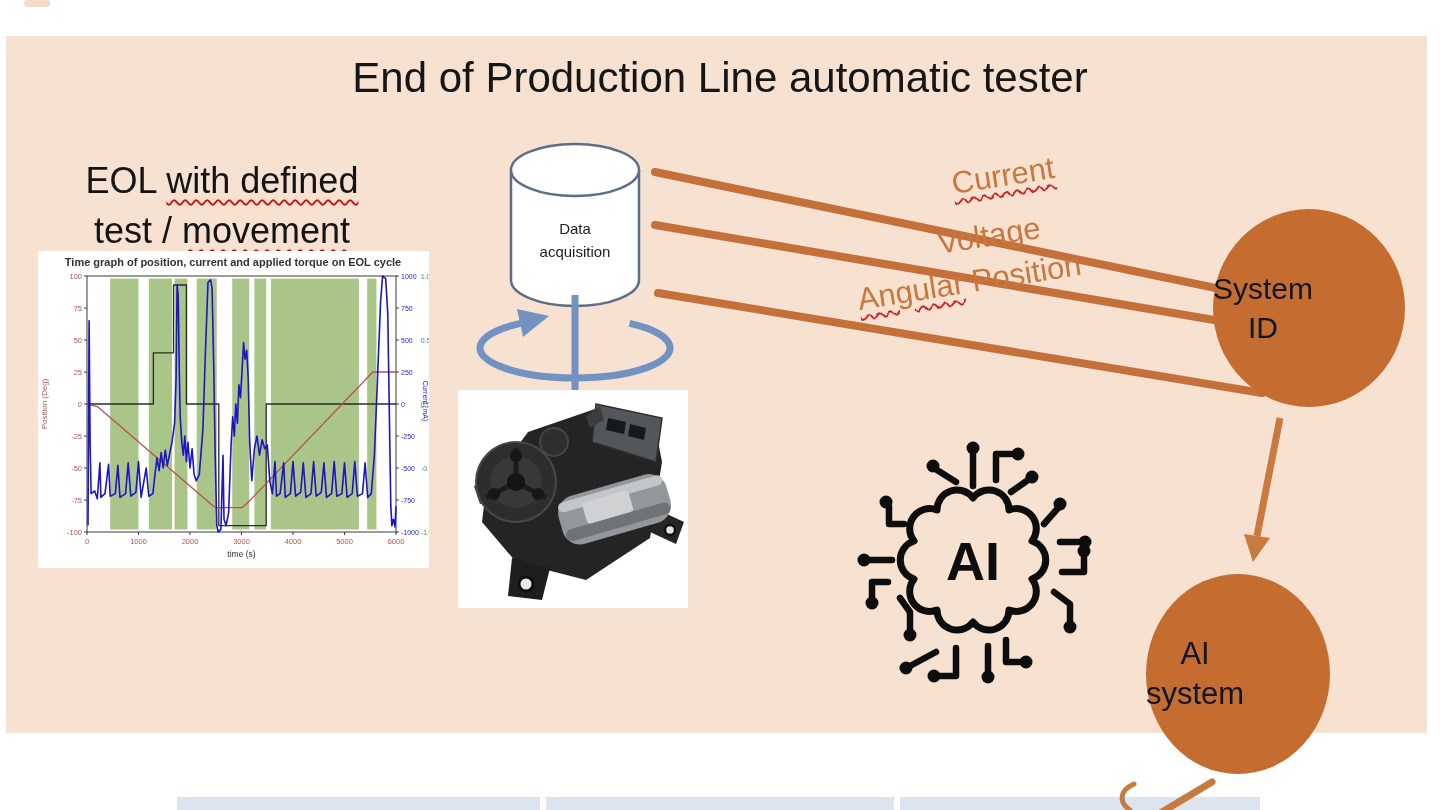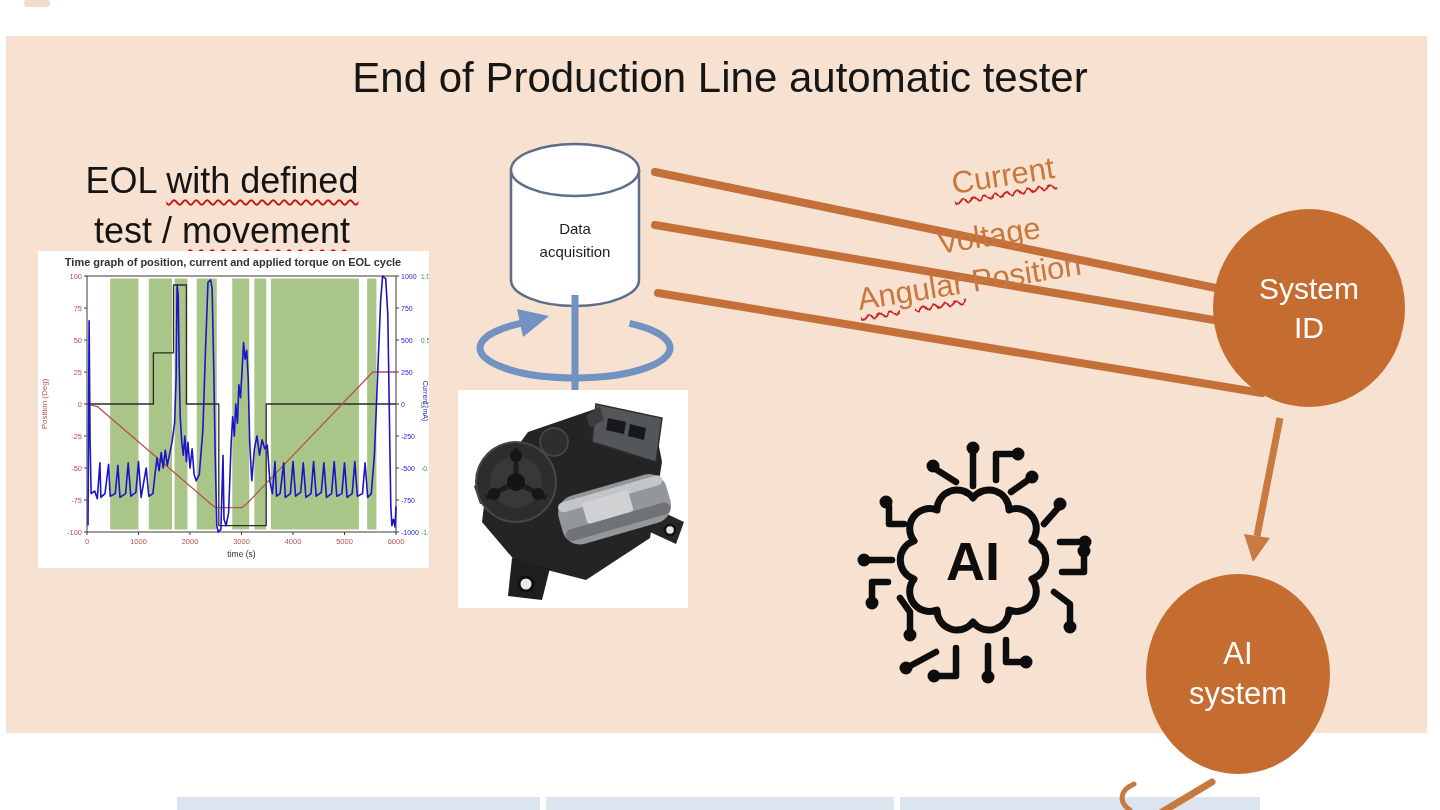--- a/index.html
+++ b/index.html
@@ -11,22 +11,22 @@
   .title{left:270px;top:54px;width:900px;text-align:center;font-size:42px;color:#161616;}
   .left-note{left:52px;top:156px;width:340px;text-align:center;font-size:36px;line-height:1.38;color:#141414;}
   .wavy{text-decoration:underline wavy #cc1111;text-decoration-thickness:2px;text-underline-offset:6px;}
   .wavy-o{text-decoration:underline wavy #cc2222;text-decoration-thickness:2px;text-underline-offset:5px;}
   .chart-card{left:38px;top:251px;width:391px;height:317px;background:#ffffff;}
   .cyl-label{left:505px;top:218px;width:140px;text-align:center;font-size:15px;line-height:1.5;color:#1d1d1d;z-index:3;}
   .sig-label{font-size:31px;color:#c9773d;transform:rotate(-9deg);transform-origin:left center;z-index:3;white-space:nowrap;}
   .lbl-current{left:952px;top:166px;}
   .lbl-voltage{left:938px;top:226px;}
   .lbl-angular{left:858px;top:282px;}
-  .node{border-radius:50%;background:#c56c30;display:flex;align-items:center;justify-content:center;
-        text-align:center;color:#ffffff;z-index:4;}
+  .node{border-radius:50%;background:#c56c30;display:flex;align-items:center;
+        text-align:center;color:#0f172a;z-index:4;}
   .node-system-id{left:1213px;top:209px;width:192px;height:198px;font-size:30px;line-height:1.3;}
   .node-ai-system{left:1146px;top:574px;width:184px;height:200px;font-size:31px;line-height:1.3;}
   .tbl{top:797px;height:14px;background:#dce4f0;z-index:1;}
   .tbl1{left:177px;width:363px;} .tbl2{left:546px;width:348px;} .tbl3{left:900px;width:360px;}
   svg{display:block;}
   .z2{z-index:2;} .z3{z-index:3;} .z5{z-index:5;}
 </style>
 </head>
 <body>
 

